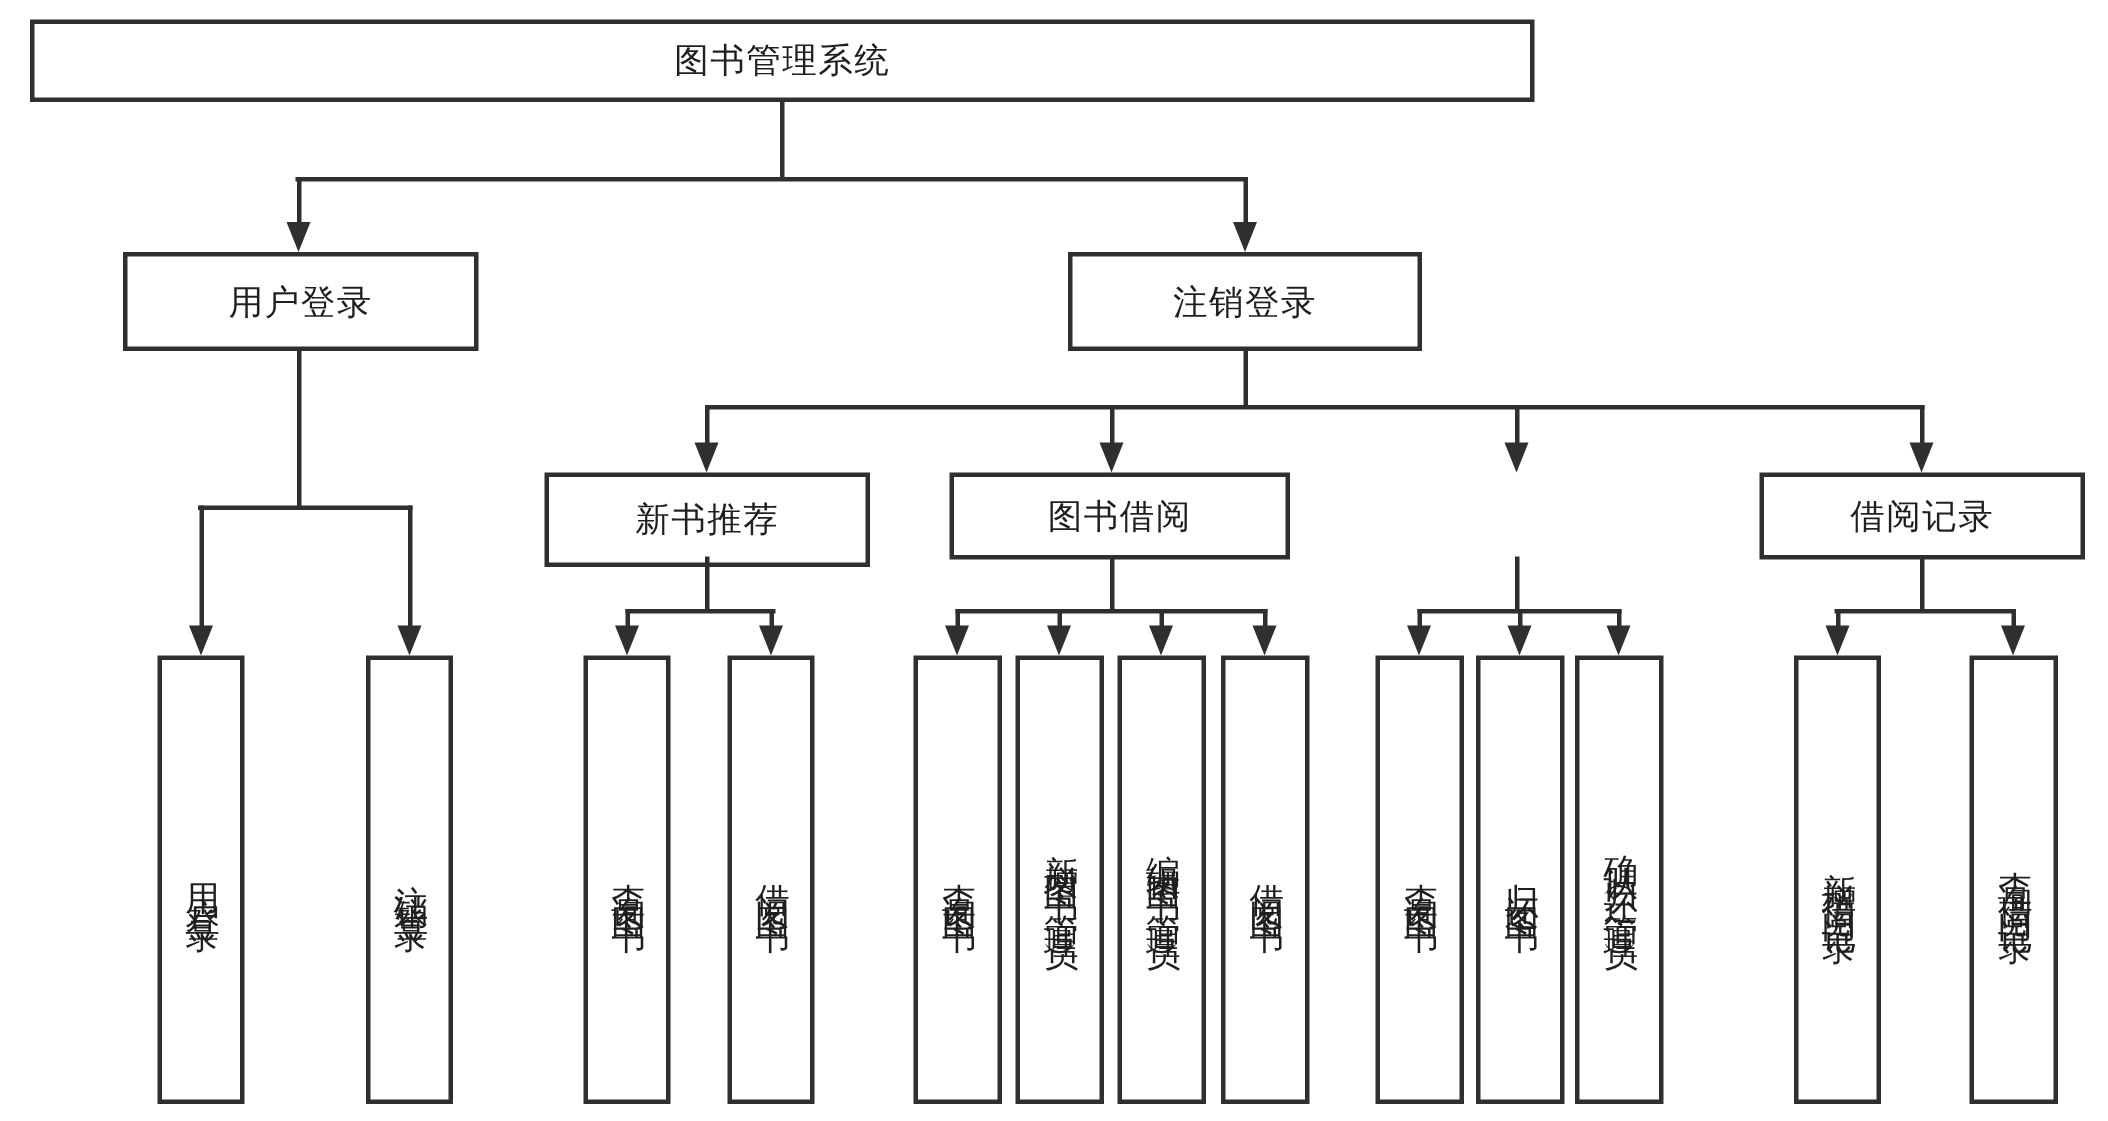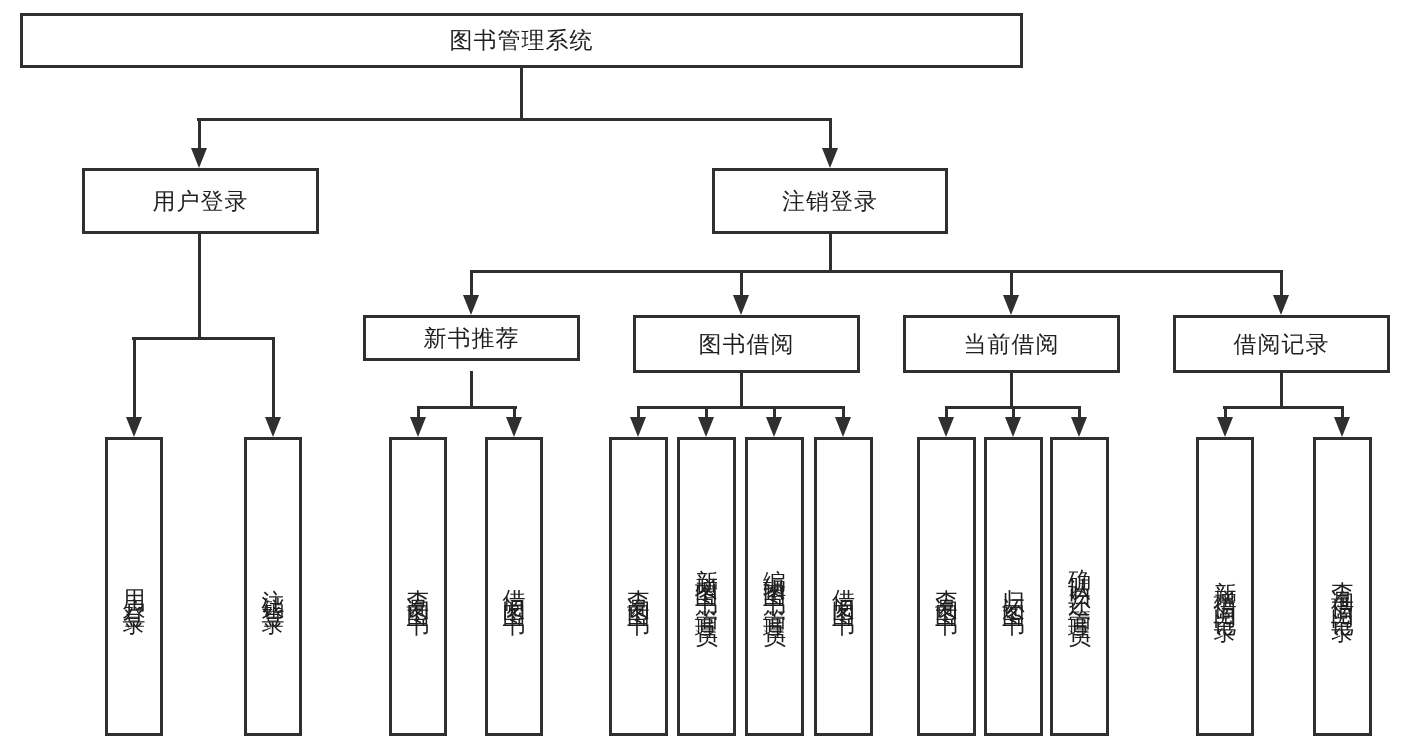--- a/index.html
+++ b/index.html
@@ -53,23 +53,22 @@
 </head>
 <body>
 
 <div id="canvas">
 
   <div class="box" style="left:20px;top:13px;width:1003px;height:55px;">图书管理系统</div>
 
   <div class="box" style="left:82px;top:168px;width:237px;height:66px;">用户登录</div>
   <div class="box" style="left:712px;top:168px;width:236px;height:66px;">注销登录</div>
 
-  <div class="box" style="left:363px;top:315px;width:217px;height:46px;">新书推荐</div>
+  <div class="box" style="left:363px;top:315px;width:217px;height:63px;">新书推荐</div>
   <div class="box" style="left:633px;top:315px;width:227px;height:58px;">图书借阅</div>
-  <div class="box" style="left:903px;top:315px;width:217px;height:58px;">当前借阅</div>
   <div class="box" style="left:1173px;top:315px;width:217px;height:58px;">借阅记录</div>
 
   <div class="box leaf" style="left:105px;top:437px;width:58px;height:299px;">用户登录</div>
   <div class="box leaf" style="left:244px;top:437px;width:58px;height:299px;">注销登录</div>
 
   <div class="box leaf" style="left:389px;top:437px;width:58px;height:299px;">查询图书</div>
   <div class="box leaf" style="left:485px;top:437px;width:58px;height:299px;">借阅图书</div>
 
   <div class="box leaf" style="left:609px;top:437px;width:59px;height:299px;">查询图书</div>
   <div class="box leaf" style="left:677px;top:437px;width:59px;height:299px;">新增图书（管理员）</div>

